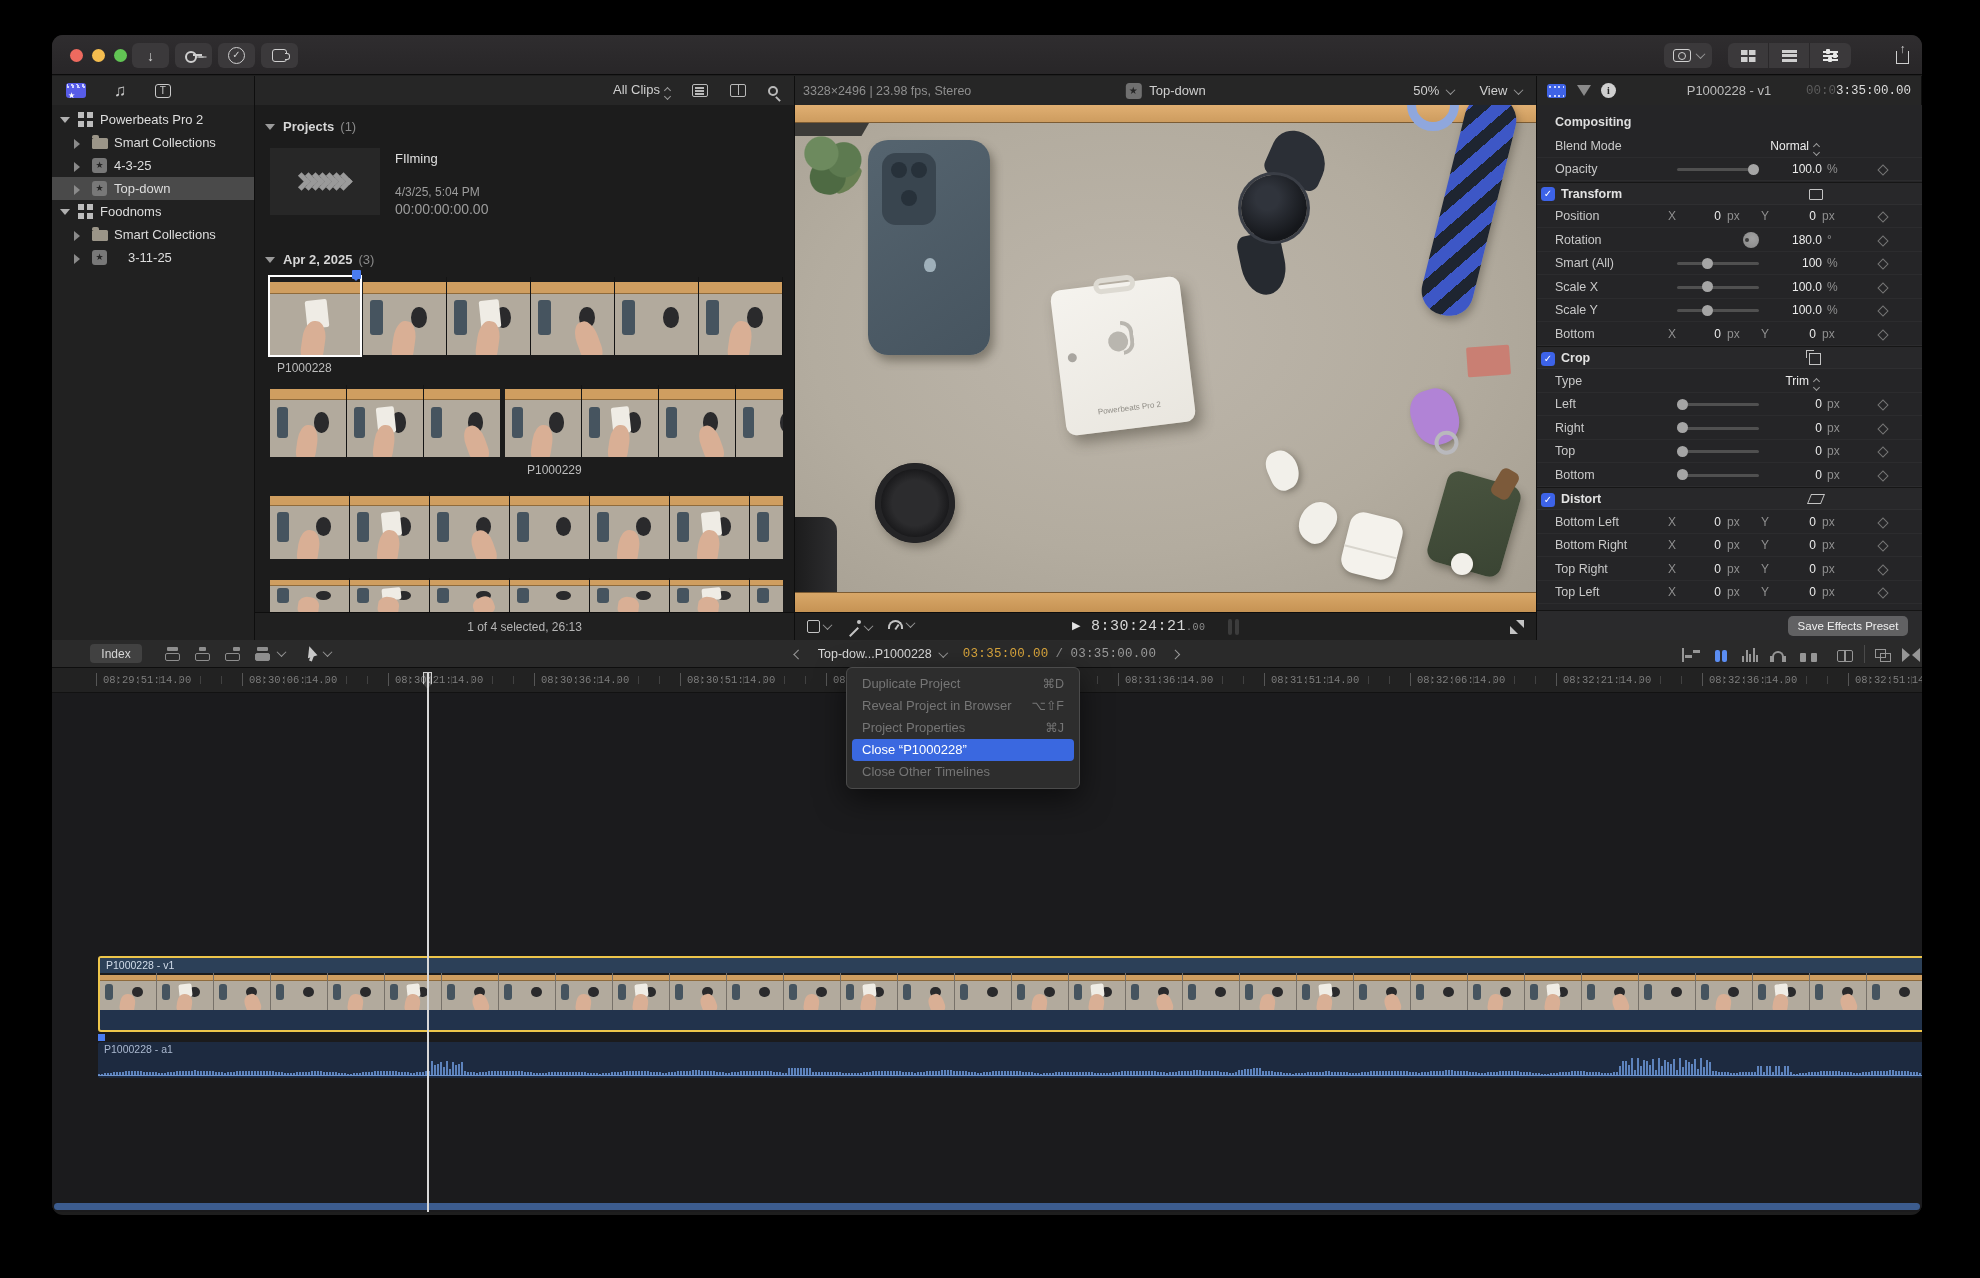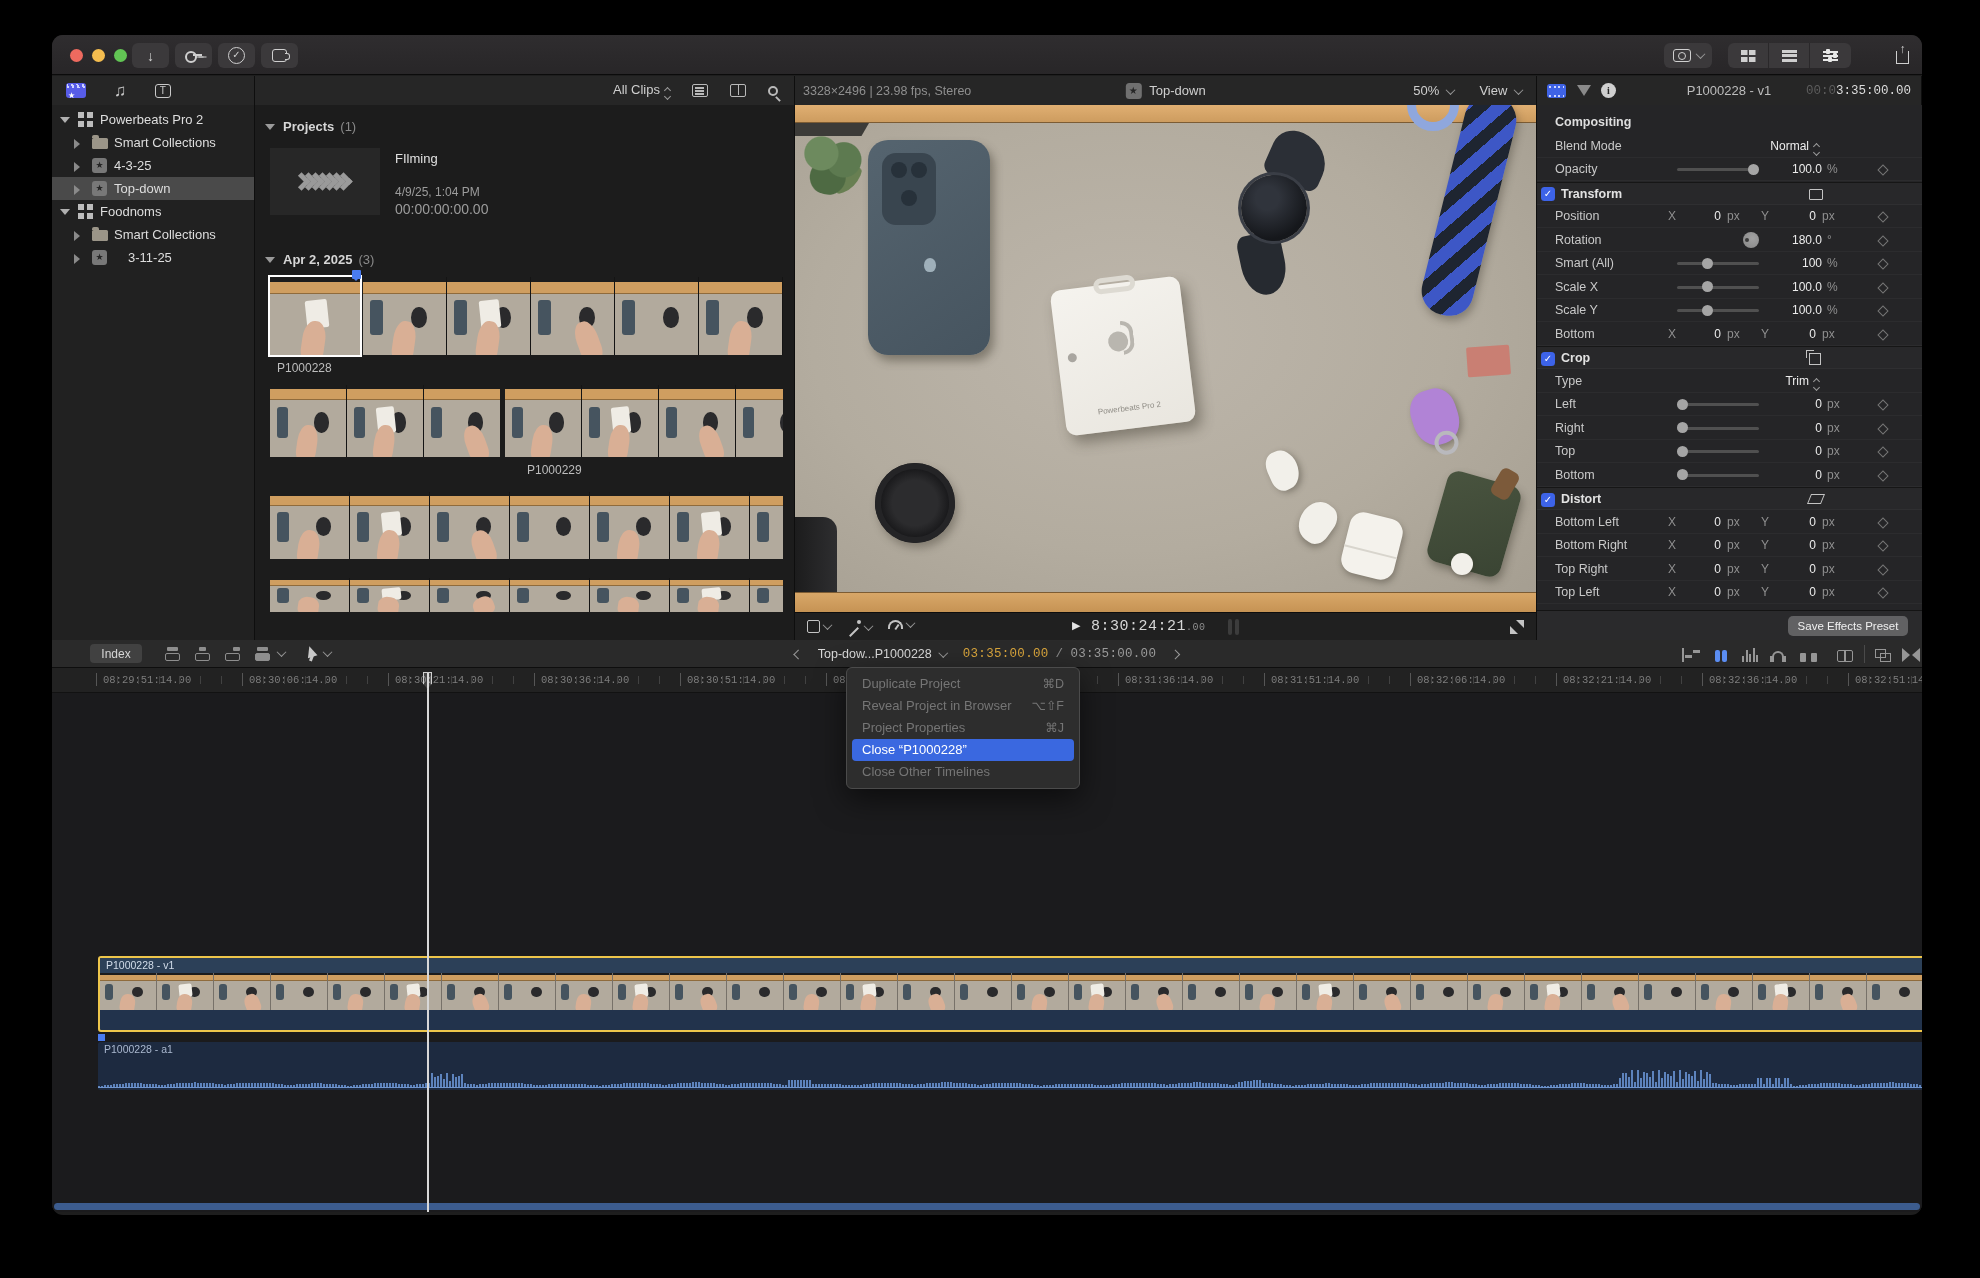--- a/index.html
+++ b/index.html
@@ -204,21 +204,21 @@
 .t-div{position:absolute;top:5px;width:1px;height:18px;background:#4a4a4a}
 .t-ruler{position:absolute;left:0;top:28px;width:100%;height:25px;background:#222;border-bottom:1px solid #121212}
 .r-lab{position:absolute;top:6px;font-size:10.5px;color:#7d7d7d;white-space:nowrap}
 .r-tick{position:absolute;background:#565656;width:1px}
 .t-tracks{position:absolute;left:0;top:53px;width:100%;height:519px;overflow:hidden}
 .clip-video{position:absolute;left:46px;top:263px;width:1832px;height:76px;border:2px solid #eec64b;border-radius:3px;background:#22334c;overflow:hidden}
 .cv-label{position:absolute;left:0;top:0;width:100%;height:15px;background:#2c4058;color:#d2dcea;font-size:10.5px;padding:1px 0 0 6px}
 .clip-film{position:absolute;left:0;top:15px;width:100%;height:37px;display:flex;overflow:hidden}
 .clip-film .th{border-right:1px solid rgba(10,10,10,.35)}
 .connect-dot{position:absolute;left:46px;top:341px;width:7px;height:7px;background:#4a7cf0}
-.clip-audio{position:absolute;left:46px;top:349px;width:1832px;height:48px;background:#1d2a40;border-radius:2px;overflow:hidden}
+.clip-audio{position:absolute;left:46px;top:349px;width:1832px;height:36px;background:#1d2a40;border-radius:2px;overflow:hidden}
 .ca-label{position:absolute;left:0;top:0;width:100%;height:15px;color:#aab8cf;font-size:10.5px;padding:1px 0 0 6px}
 .wave{position:absolute;left:0;bottom:2px;width:100%;height:22px}
 .wave i{position:absolute;bottom:0;width:2px;background:#5d83bd}
 .wave:after{content:"";position:absolute;left:0;bottom:0;width:100%;height:1.5px;background:#6f95cf}
 .t-scroll{position:absolute;left:2px;bottom:2px;width:1866px;height:7px;background:#3c5c8e;border-radius:4px}
 .playhead{position:absolute;left:375px;top:32px;width:1.5px;height:540px;background:#d8d8d8;z-index:5}
 .ph-head{position:absolute;left:-4px;top:0;width:9px;height:17px;background:rgba(225,225,225,.18);border:1px solid #cfcfcf;clip-path:polygon(0 0,100% 0,100% 68%,50% 100%,0 68%)}
 
 .ctx{position:absolute;left:794px;top:27px;width:234px;background:#2d2d2d;border:1px solid #4b4b4b;border-radius:6px;box-shadow:0 10px 30px rgba(0,0,0,.55);padding:5px 0;z-index:50}
 .ctx-item{position:relative;height:22px;margin:0 5px;border-radius:4px;font-size:13px;line-height:22px;padding-left:10px;color:#e6e6e6;white-space:nowrap}
@@ -345,21 +345,21 @@
       <div class="proj-thumb">
         <span class="chevron7"></span>
             <span class="chevron7"></span>
             <span class="chevron7"></span>
             <span class="chevron7"></span>
             <span class="chevron7"></span>
             <span class="chevron7"></span>
             <span class="chevron7"></span>
       </div>
       <div class="proj-name">FIlming</div>
-      <div class="proj-date">4/9/25, 1:04 PM</div>
+      <div class="proj-date">4/3/25, 5:04 PM</div>
       <div class="proj-dur">00:00:00:00.00</div>
       <div class="b-hdr" style="top:147px"><span class="disc2"></span><span>Apr 2, 2025</span><span class="cnt">(3)</span></div>
 
       <div class="sel-thumb" style="left:13px;top:170px;width:94px;height:82px">
             <div class="th v1" style="width:100%;border-right:none">
               <div class="th-box"></div>
               <div class="th-hand"></div>
             </div>
           </div>
       <div class="strip" style="left:108px;top:172px;width:420px;height:78px">
@@ -500,20 +500,21 @@
               <div class="th-phone"></div>
               <div class="th-disc"></div>
               <div class="th-box"></div>
               <div class="th-hand"></div>
             </div>
             <div class="th v2" style="width: 80px;">
               <div class="th-phone"></div>
             </div>
           </div>
 
+      <div class="b-status">1 of 4 selected, 26:13</div>
     </div>
 
     <div class="viewer">
       <div class="photo">
         <div class="s-shelf"></div>
         <div class="s-wood-top"></div>
         <div class="s-plant"></div>
         <div class="s-phone">
               <div class="cam"></div>
               <div class="logo"></div>

